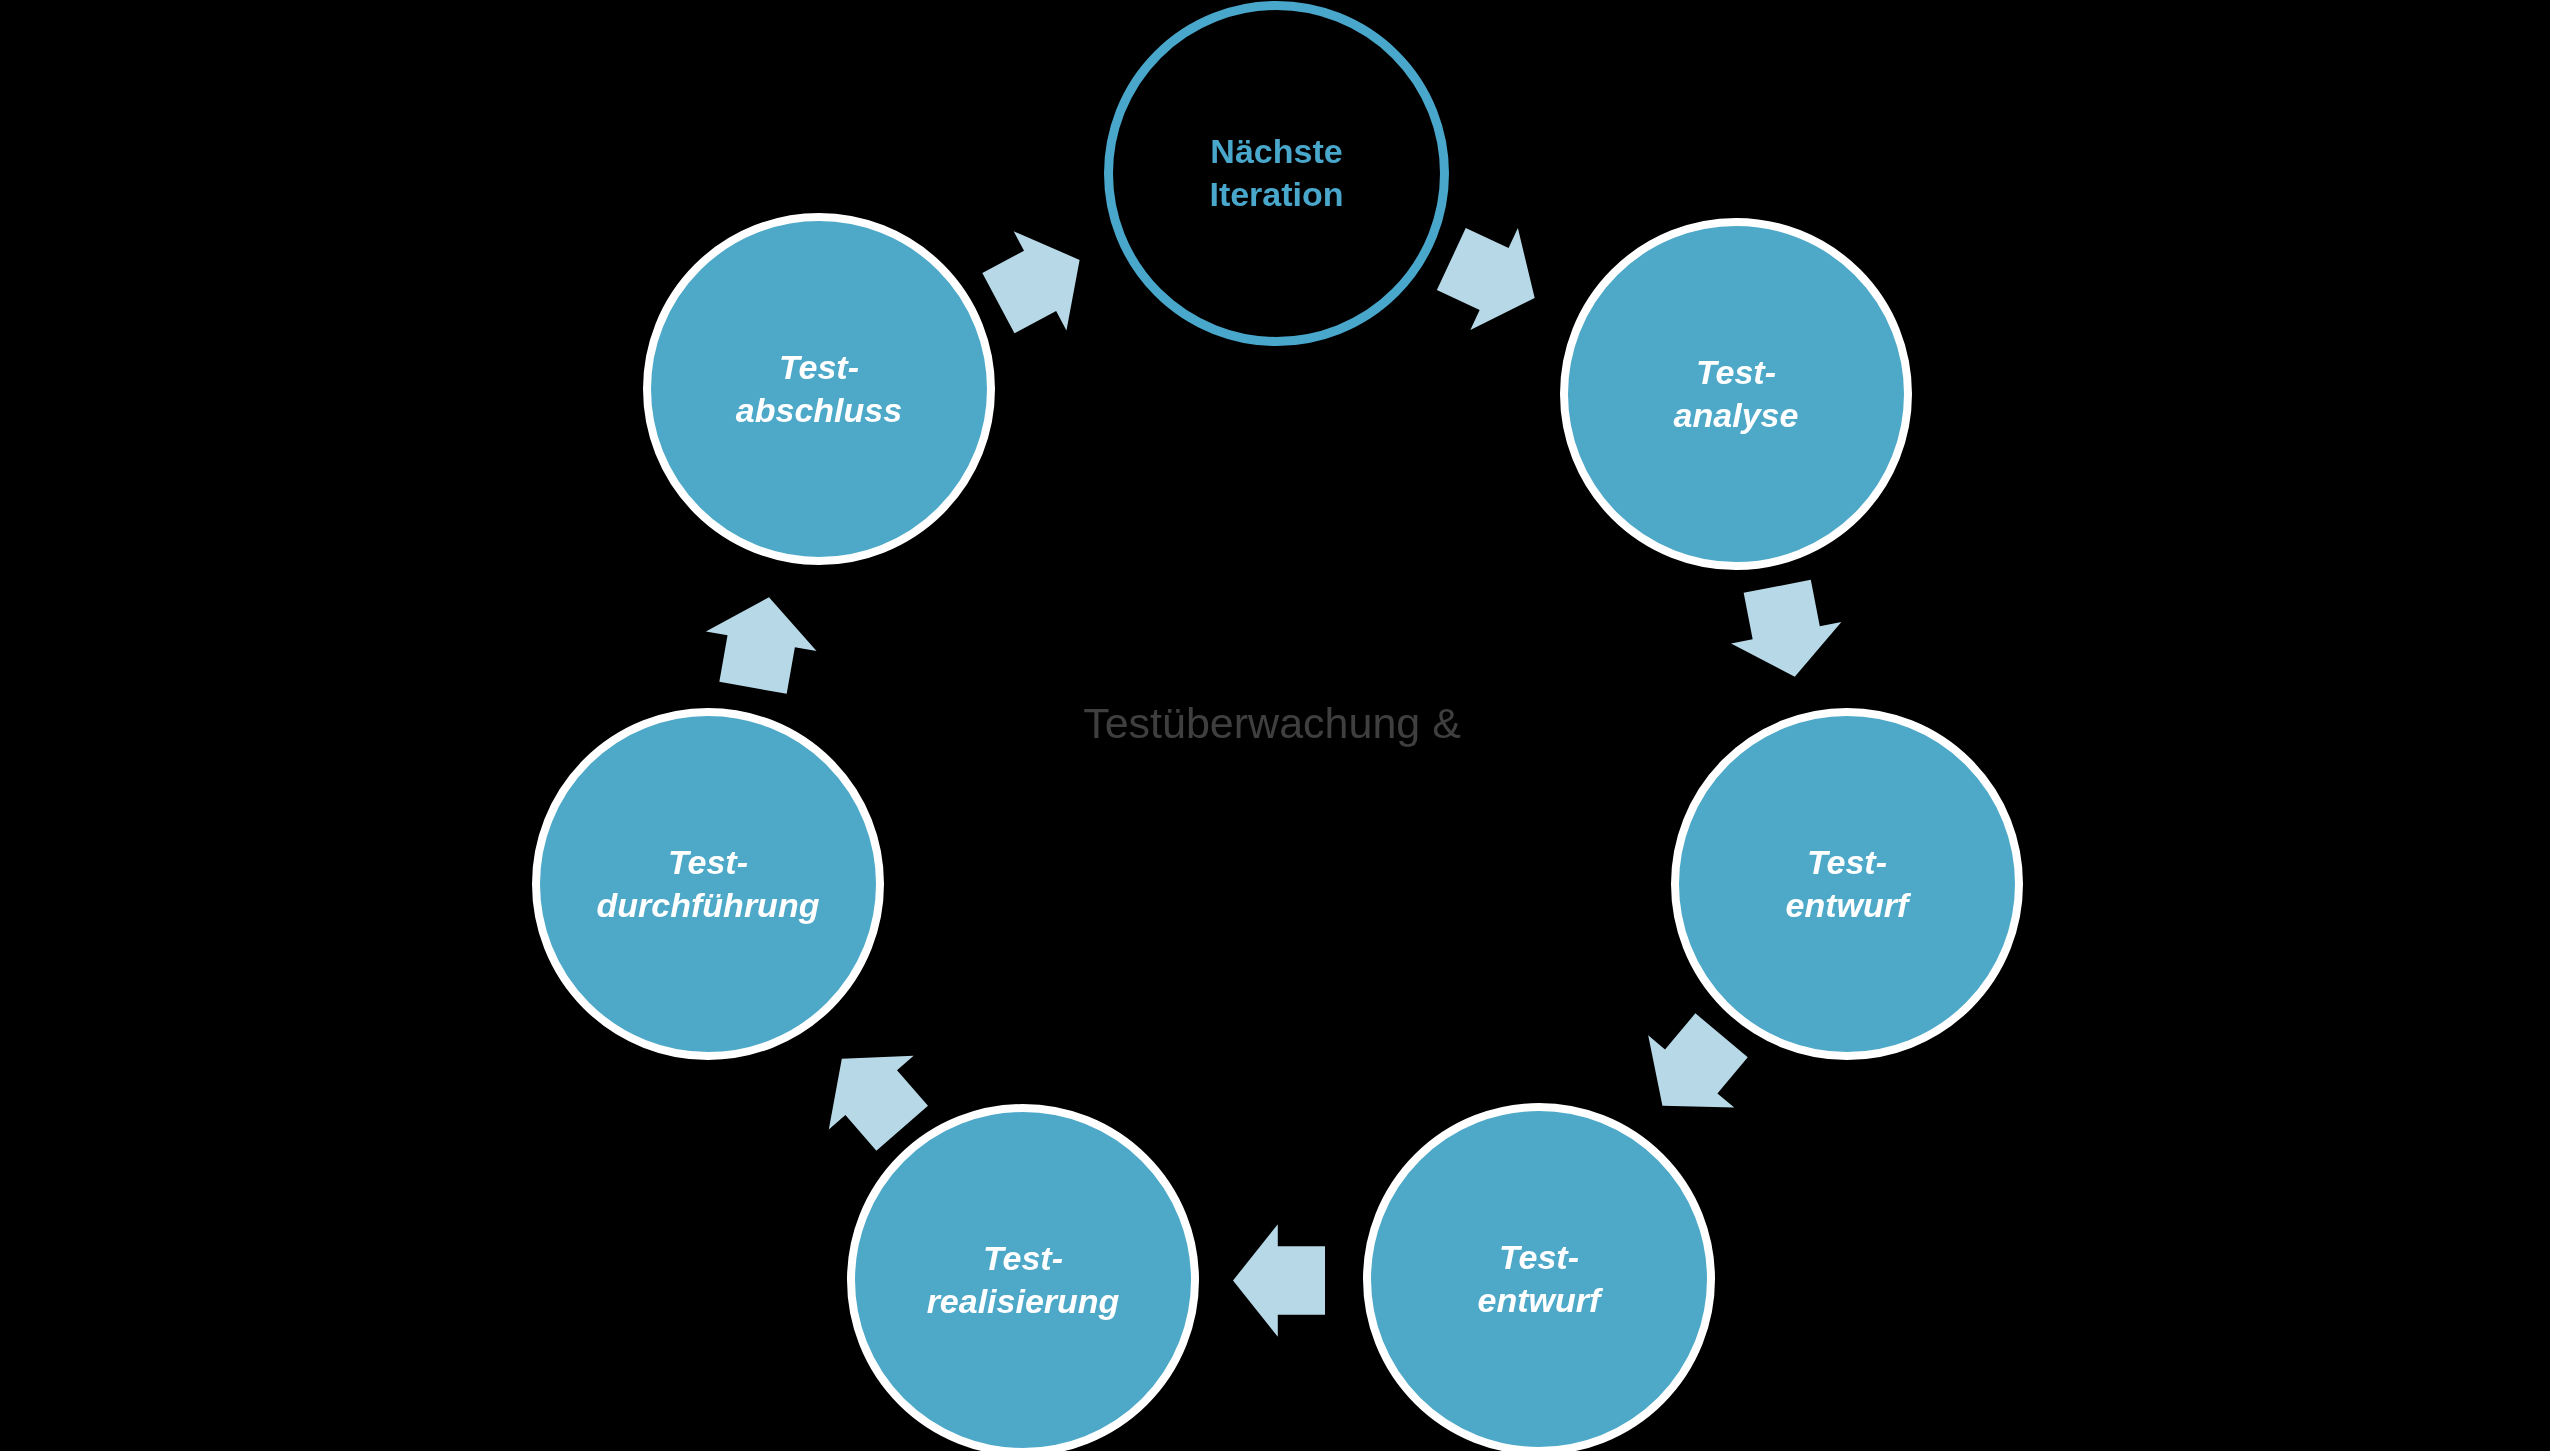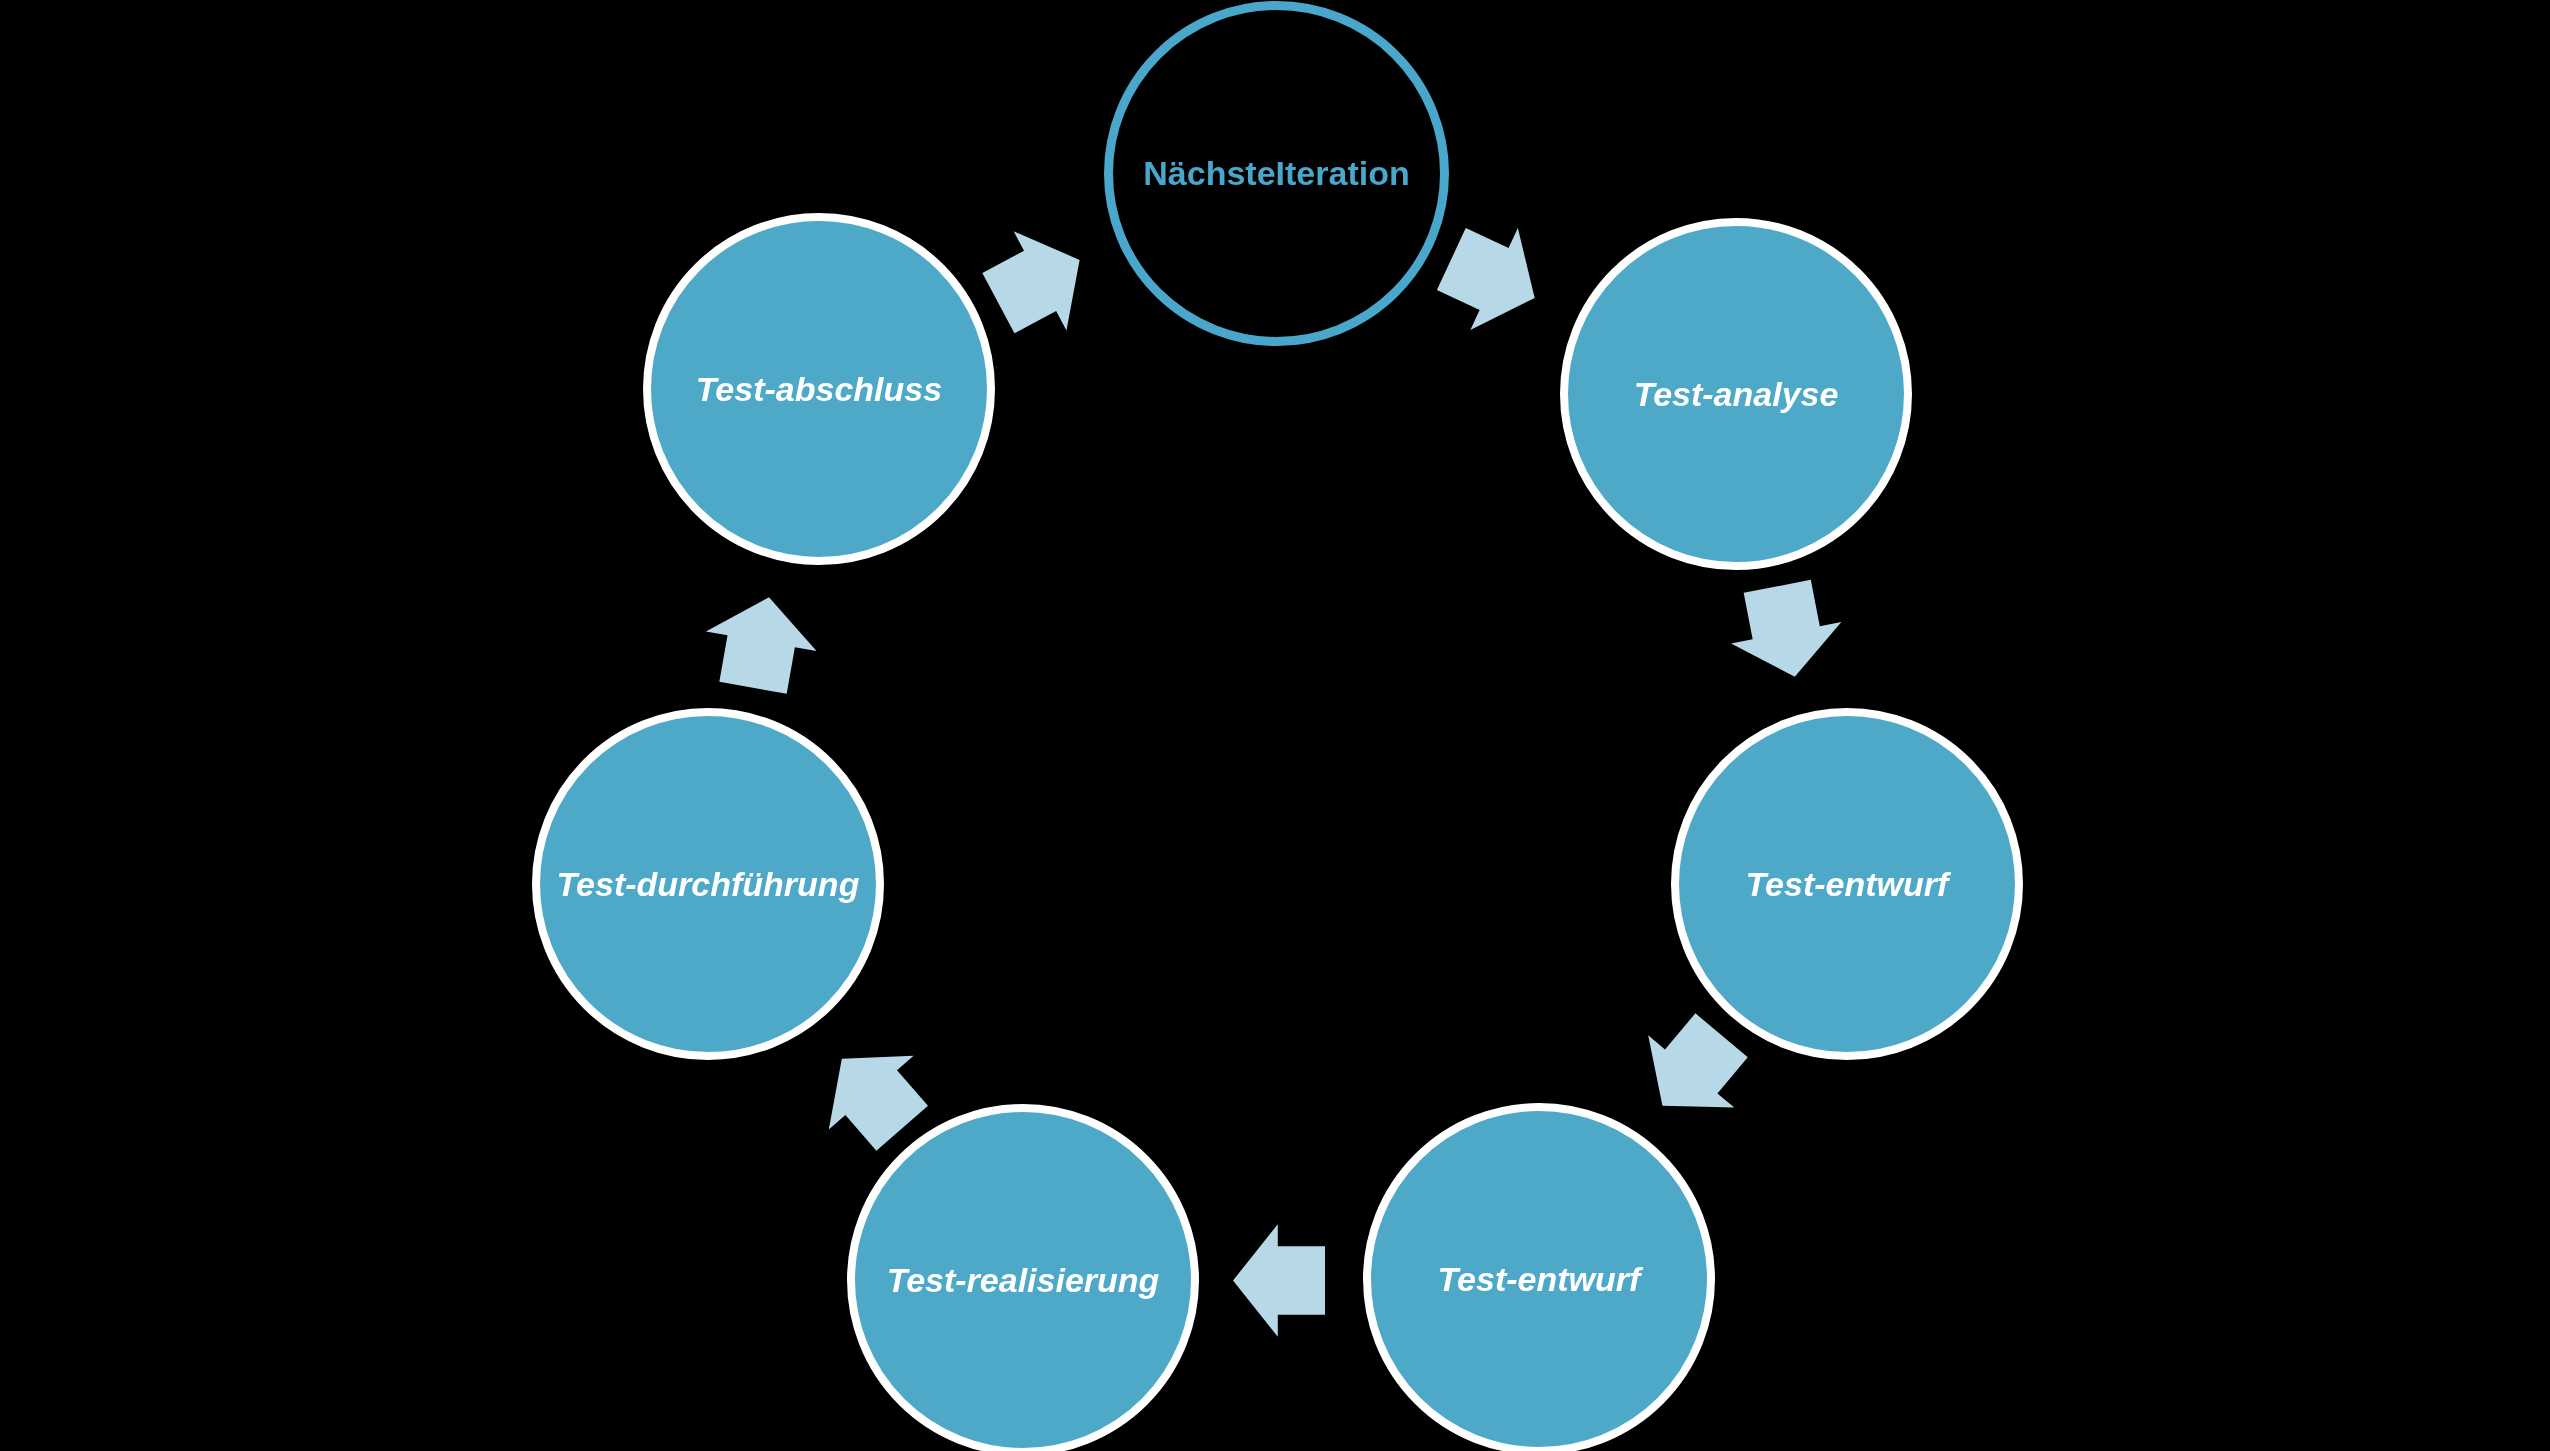--- a/index.html
+++ b/index.html
@@ -13,21 +13,21 @@
     height: 1452px;
     background: var(--background, #000);
     overflow: hidden;
     font-family: "Liberation Sans", sans-serif;
   }
   .node {
     position: absolute;
     border-radius: 50%;
     box-sizing: border-box;
     display: flex;
-    flex-direction: row;
+    flex-direction: column;
     align-items: center;
     justify-content: center;
     text-align: center;
     font-weight: bold;
     font-size: 34px;
     line-height: 43px;
   }
   .node.filled {
     width: 352px;
     height: 352px;
@@ -64,20 +64,21 @@
     line-height: 49px;
     font-weight: normal;
   }
 </style>
 </head>
 <body>
 
 <div class="canvas">
 
   <div class="center-label">
+    <div>Testüberwachung &amp;</div>
   </div>
 
   <div class="node outlined" style="left:1104px; top:0.8px;">
     <span>Nächste</span>
     <span>Iteration</span>
   </div>
 
   <div class="node filled" style="left:1560px; top:218px;">
     <span>Test-</span>
     <span>analyse</span>

